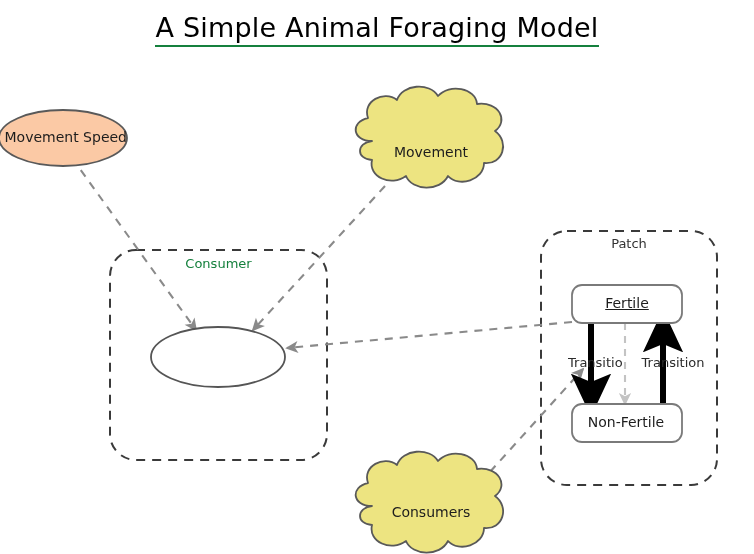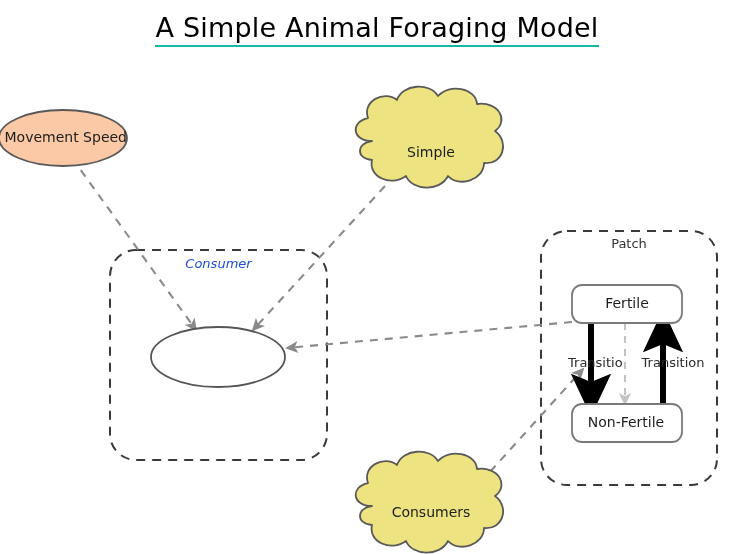--- a/index.html
+++ b/index.html
@@ -29,21 +29,21 @@
     width: 754px;
     text-align: center;
     font-family: "DejaVu Sans", sans-serif;
     font-size: 27px;
     font-weight: 400;
     letter-spacing: 0.2px;
     color: #000000;
     white-space: nowrap;
   }
   #title .t-underline {
-    border-bottom: 2px solid #14b8a6;
+    border-bottom: 2px solid #15803d;
     padding-bottom: 2px;
   }
   
   svg.layer {
     position: absolute;
     left: 0;
     top: 0;
     width: 754px;
     height: 554px;
     overflow: visible;
@@ -53,24 +53,24 @@
     position: absolute;
     font-family: "DejaVu Sans", sans-serif;
     color: #1d1d1d;
     white-space: nowrap;
     text-align: center;
     pointer-events: none;
   }
   .lbl-movement-speed { font-size: 14px; }
   .lbl-patches        { font-size: 14px; }
   .lbl-consumers      { font-size: 14px; }
-  .lbl-consumer       { font-size: 13px; color: #1d4ed8; font-style: italic; }
+  .lbl-consumer       { font-size: 13px; color: #15803d; }
   .lbl-patch          { font-size: 13px; color: #333333; }
   .lbl-foraging       { font-size: 14px; }
-  .lbl-fertile        { font-size: 14px; }
+  .lbl-fertile        { font-size: 14px; text-decoration: underline; }
   .lbl-nonfertile     { font-size: 14px; }
   .lbl-transition     { font-size: 13px; color: #2b2b2b; }
 </style>
 </head>
 <body>
 
 <div id="canvas">
 
   <div id="title">
     <span class="t-underline">A Simple Animal Foraging Model</span>
@@ -139,21 +139,21 @@
 
     <ellipse cx="218" cy="357" rx="67" ry="30" fill="#FFFFFF" stroke="#555555" stroke-width="1.8"></ellipse>
 
     <rect x="572" y="285" rx="10" ry="10" width="110" height="38" fill="#FFFFFF" stroke="#7a7a7a" stroke-width="1.8"></rect>
 
     <rect x="572" y="404" rx="10" ry="10" width="110" height="38" fill="#FFFFFF" stroke="#7a7a7a" stroke-width="1.8"></rect>
   </svg>
 
   <div class="node-label lbl-movement-speed" style="left:0px; top:129px; width:127px;text-align:right;">Movement Speed</div>
 
-  <div class="node-label lbl-patches" style="left:370px; top:144px; width:122px;">Simple</div>
+  <div class="node-label lbl-patches" style="left:370px; top:144px; width:122px;">Movement</div>
 
   <div class="node-label lbl-consumers" style="left:370px; top:504px; width:122px;">Consumers</div>
 
   <div class="node-label lbl-consumer" style="left:110px; top:256px; width:217px;">Consumer</div>
 
   <div class="node-label lbl-patch" style="left:541px; top:236px; width:176px;">Patch</div>
 
 
   <div class="node-label lbl-fertile" style="left:572px; top:295px; width:110px;">Fertile</div>
 

